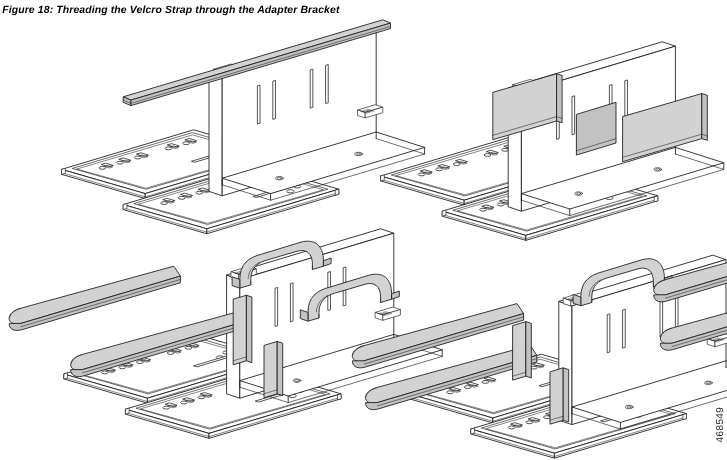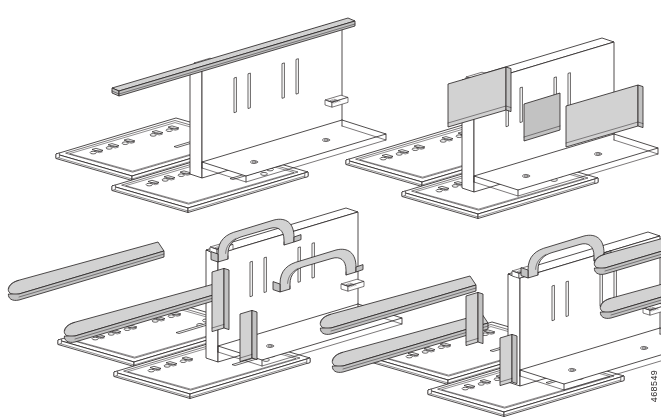--- a/index.html
+++ b/index.html
@@ -65,20 +65,21 @@
     color: #231f20;
     white-space: nowrap;
     letter-spacing: 0.4px;
   }
 </style>
 </head>
 <body>
 
 <div id="figure-root">
 
+  <div class="figure-caption">Figure 18: Threading the Velcro Strap through the Adapter Bracket</div>
 
   <div class="art-canvas">
     <svg viewBox="0 0 661 404" xmlns="http://www.w3.org/2000/svg">
       <defs>
         <style>
           .ln   { fill:none; stroke:#231f20; stroke-width:0.8; stroke-linejoin:round; stroke-linecap:round; }
           .lnt  { fill:none; stroke:#231f20; stroke-width:0.6; stroke-linejoin:round; stroke-linecap:round; }
           .lnh  { fill:none; stroke:#231f20; stroke-width:0.5; stroke-linejoin:round; stroke-linecap:round; }
           .pw   { fill:#ffffff; stroke:#231f20; stroke-width:0.8; stroke-linejoin:round; }
           .pwt  { fill:#ffffff; stroke:#231f20; stroke-width:0.6; stroke-linejoin:round; }

